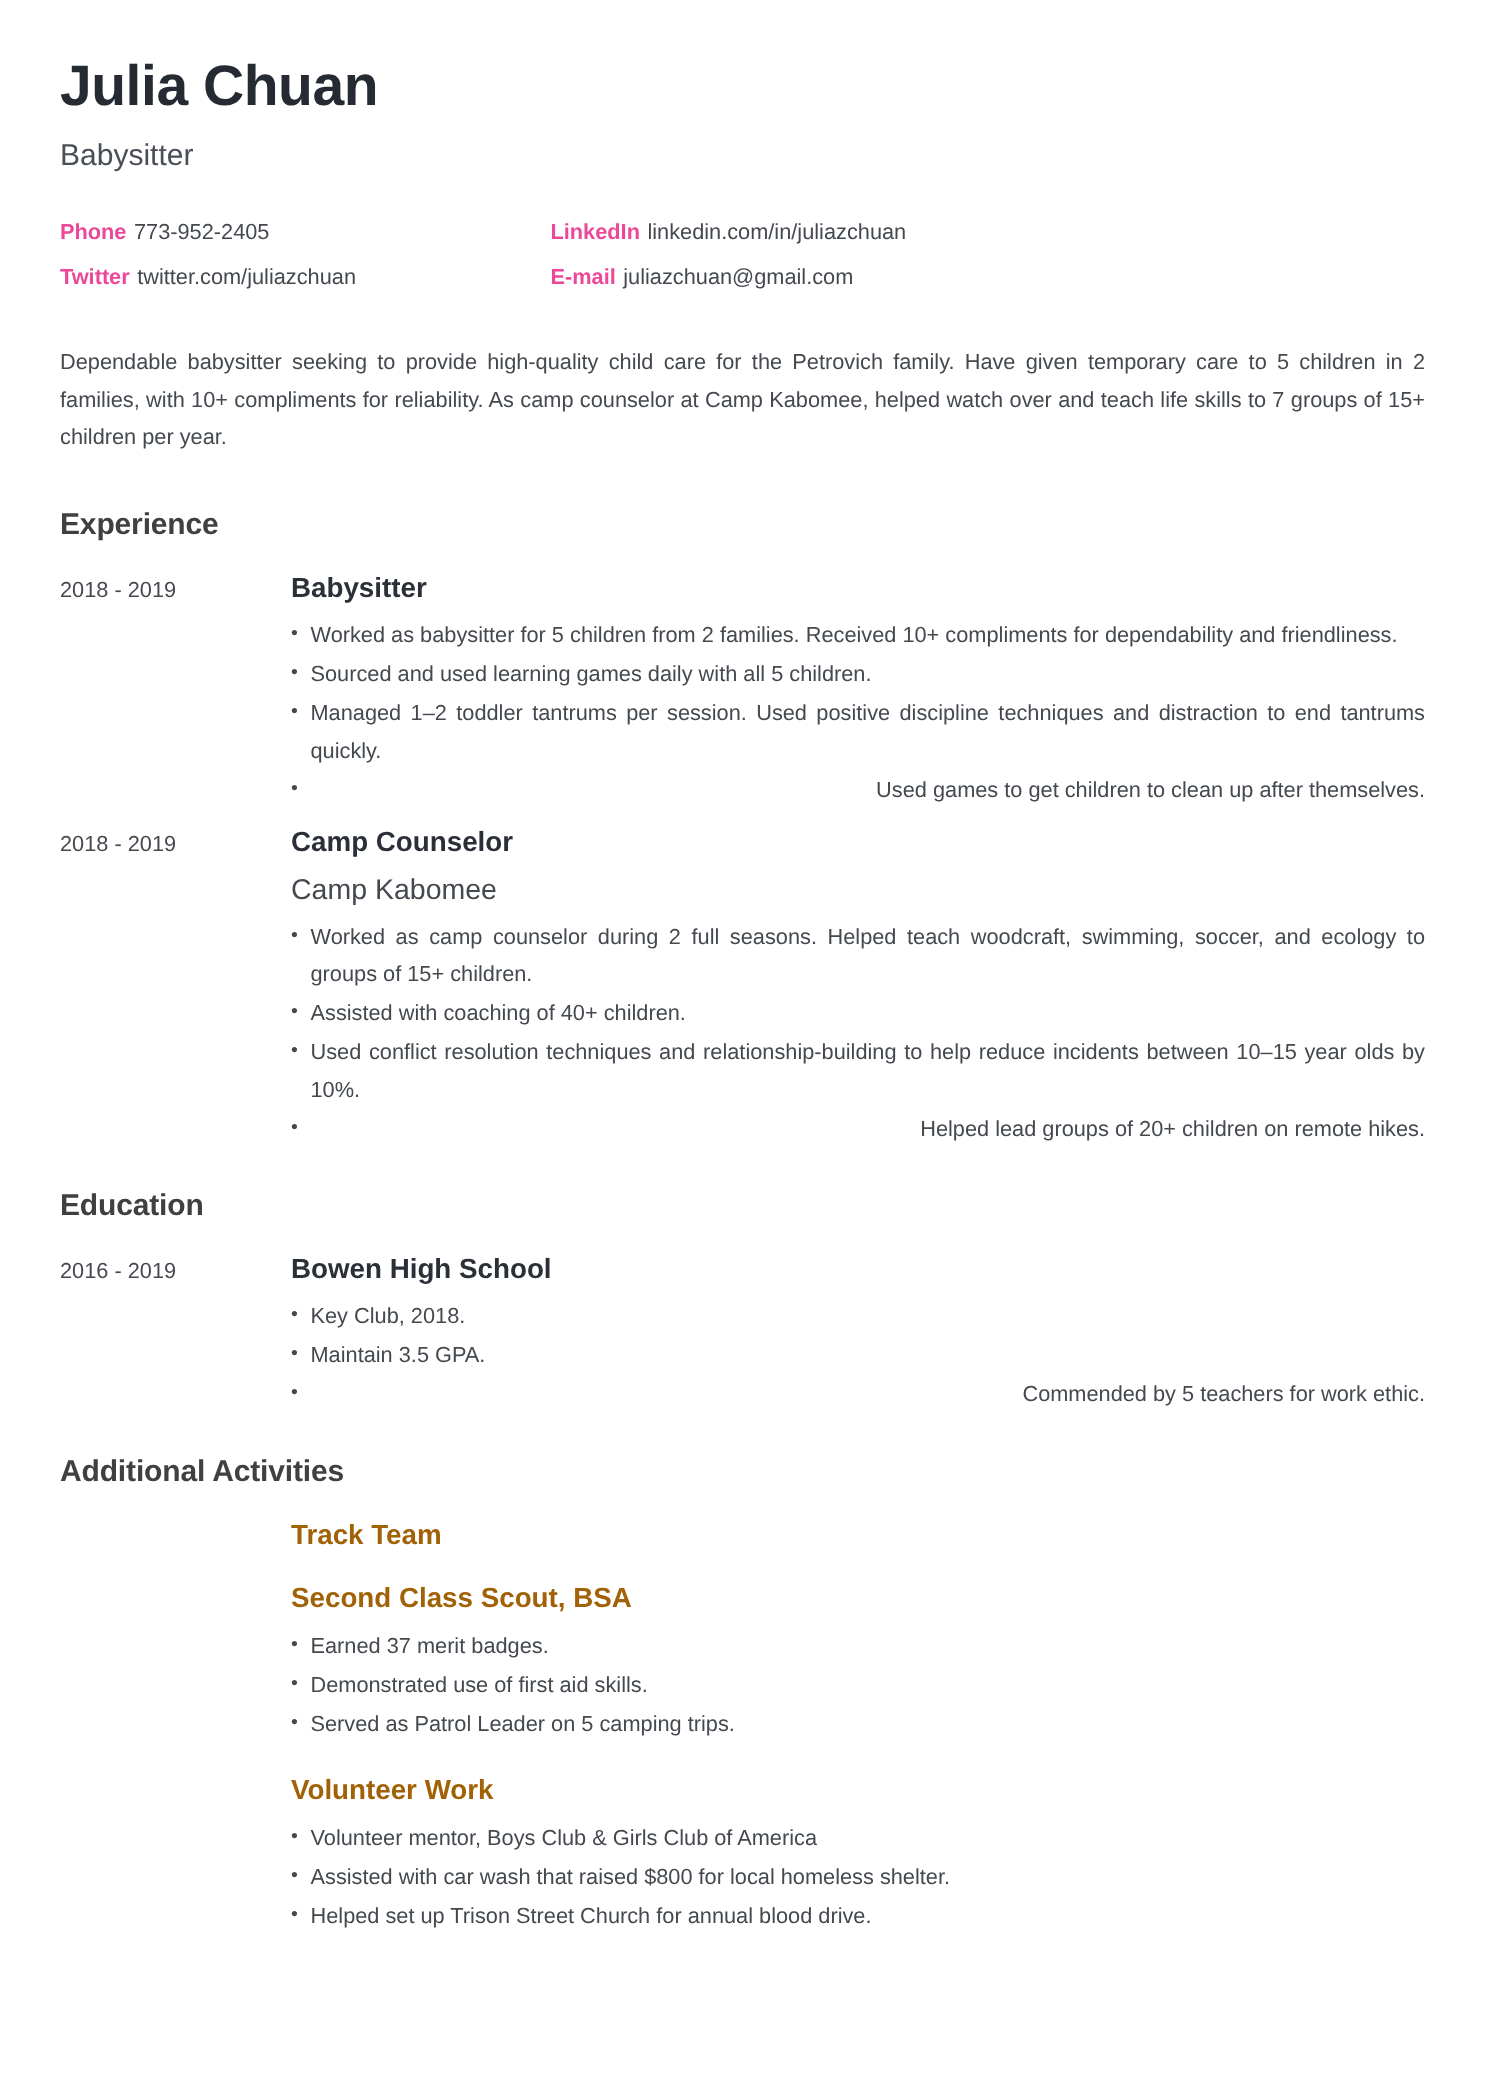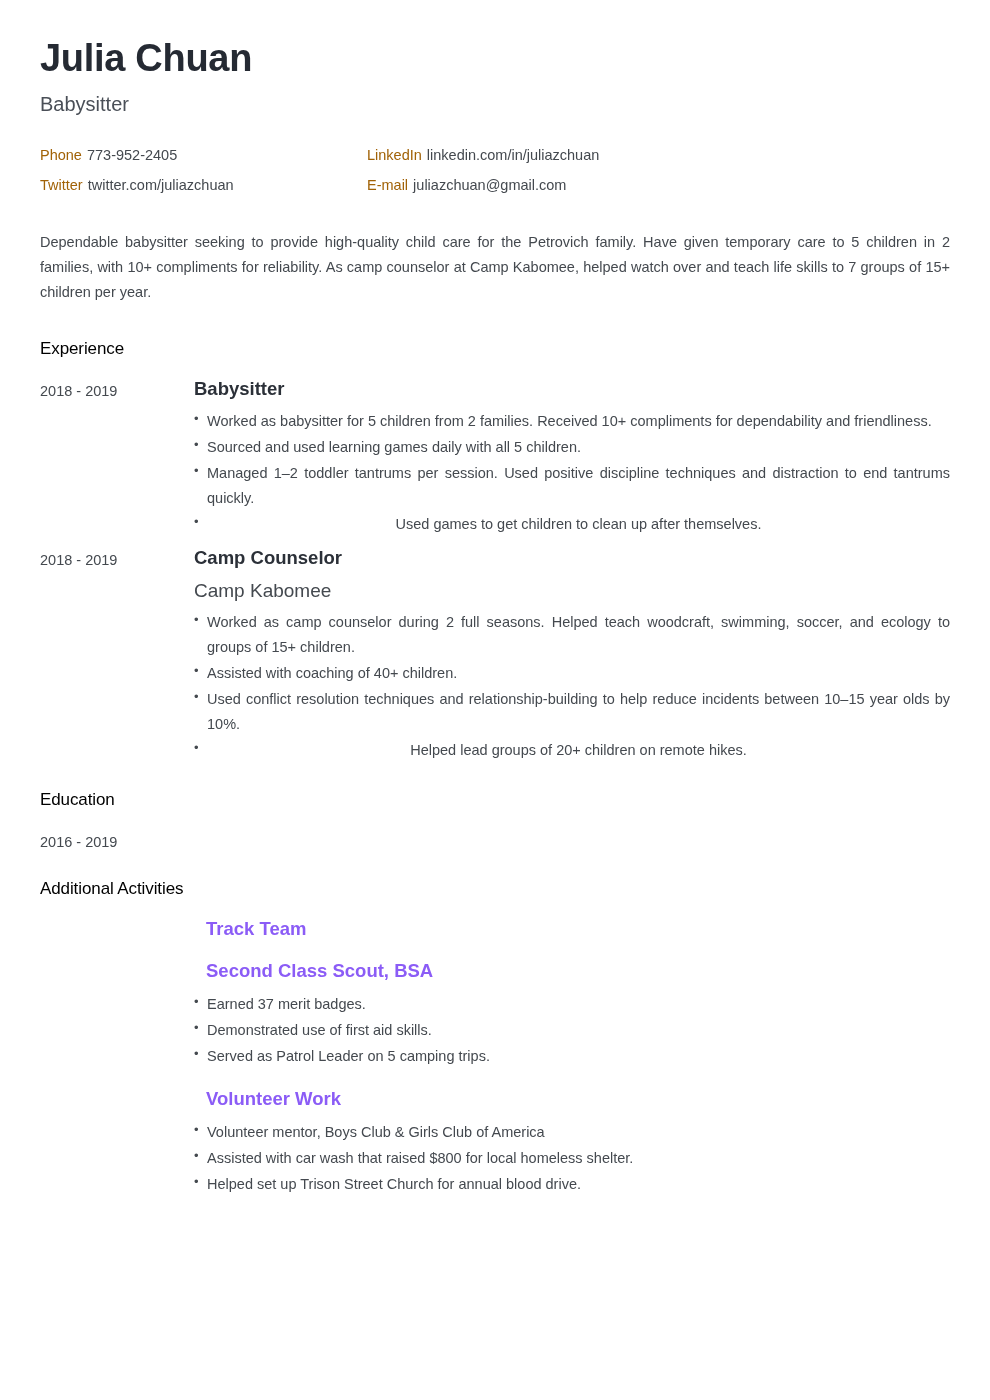--- a/index.html
+++ b/index.html
@@ -51,42 +51,42 @@
   }
 
   .contact-cell {
     font-size: 14.5px;
     line-height: 1.25;
     color: #3c4043;
     white-space: nowrap;
   }
 
   .contact-label {
-    font-weight: normal;
-    color: #a16207;
+    font-weight: bold;
+    color: #ec4899;
     margin-right: 5px;
     margin-top: 45px;
   }
 
   .contact-value { color: #44494f; }
 
   
   .summary {
     font-size: 14.5px;
     line-height: 1.72;
     color: #44494f;
     text-align: justify;
     margin-bottom: 34px;
   }
 
   
   .section-heading {
-    font-size: 17px;
-    font-weight: normal;
-    color: #000000;
+    font-size: 20px;
+    font-weight: bold;
+    color: #404040;
     letter-spacing: -0.1px;
     margin-bottom: 18px;
   }
 
   .section { margin-bottom: 26px; }
 
   
   .entry {
     display: flex;
     align-items: flex-start;
@@ -138,34 +138,33 @@
 
   ul.bullets li::before {
     content: "\2022";
     position: absolute;
     left: 0;
     top: -1px;
     color: #44494f;
     font-size: 13px;
   }
 
-  ul.bullets li:last-child { text-align: center; }
+  ul.bullets li:last-child { text-align: right; }
 
   
   .activity-block { margin-bottom: 18px; }
 
   .activity-block:last-child { margin-bottom: 0; }
 
   .activity-title {
     font-size: 18.5px;
     font-weight: bold;
-    color: #8b5cf6;
+    color: #a16207;
     line-height: 1.3;
     margin-bottom: 9px;
-    margin-left: 12px;
   }
 
   .activity-block ul.bullets li { text-align: left; }
 
   .indent-col { padding-left: 154px; }
 </style>
 </head>
 <body>
 
 <div class="page">
@@ -221,20 +220,28 @@
         </ul>
       </div>
     </div>
   </div>
 
   <div class="section">
     <h2 class="section-heading">Education</h2>
 
     <div class="entry">
       <div class="entry-dates">2016 - 2019</div>
+      <div class="entry-body">
+        <div class="entry-title">Bowen High School</div>
+        <ul class="bullets">
+          <li>Key Club, 2018.</li>
+          <li>Maintain 3.5 GPA.</li>
+          <li>Commended by 5 teachers for work ethic.</li>
+        </ul>
+      </div>
     </div>
   </div>
 
   <div class="section">
     <h2 class="section-heading">Additional Activities</h2>
 
     <div class="indent-col">
 
       <div class="activity-block">
         <div class="activity-title">Track Team</div>

